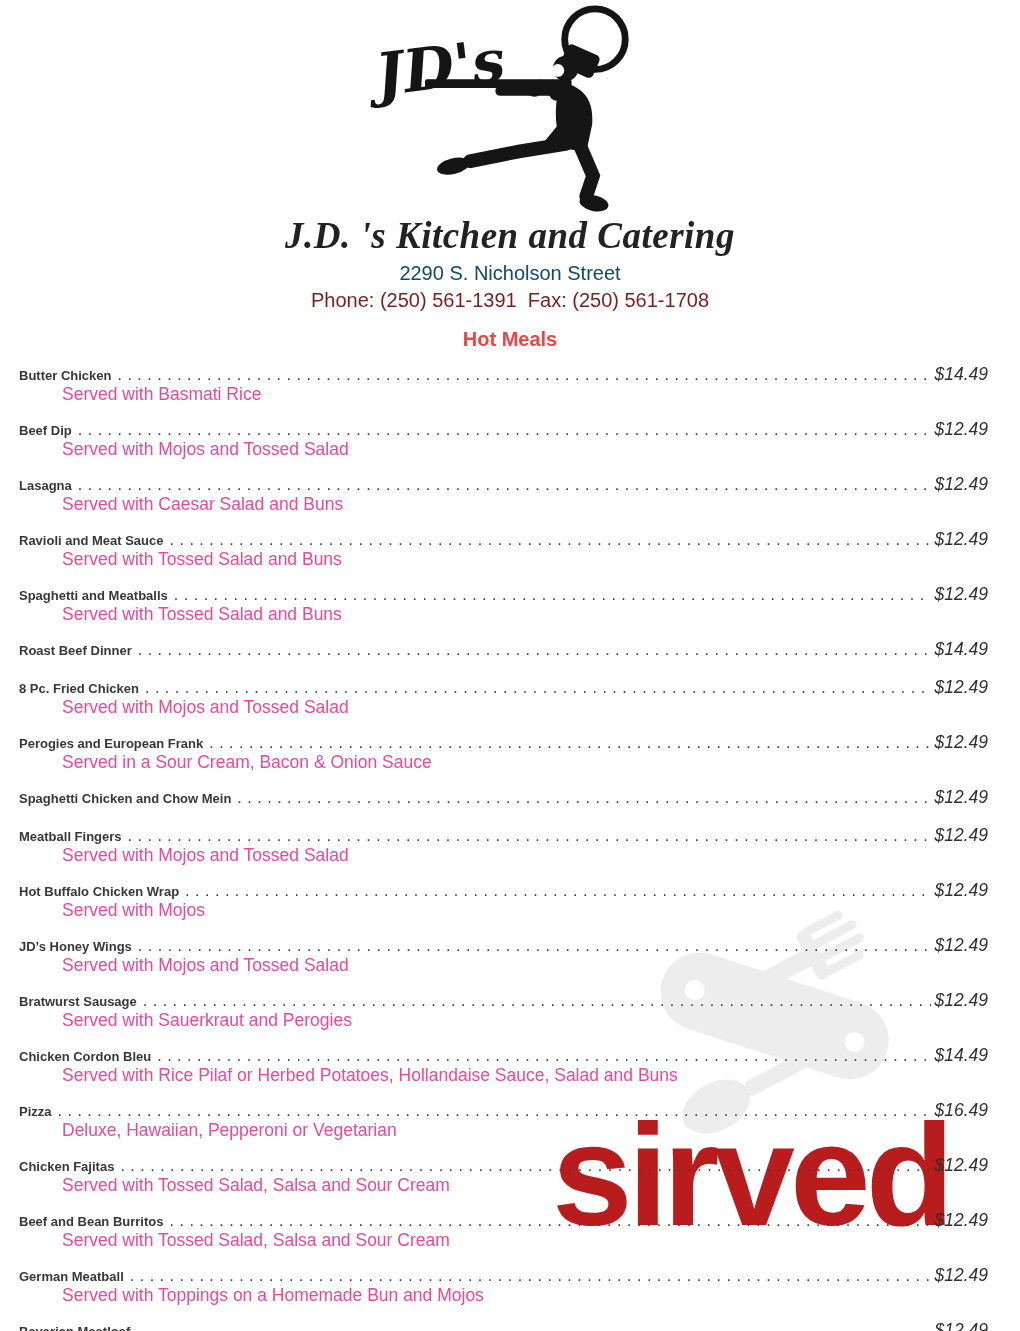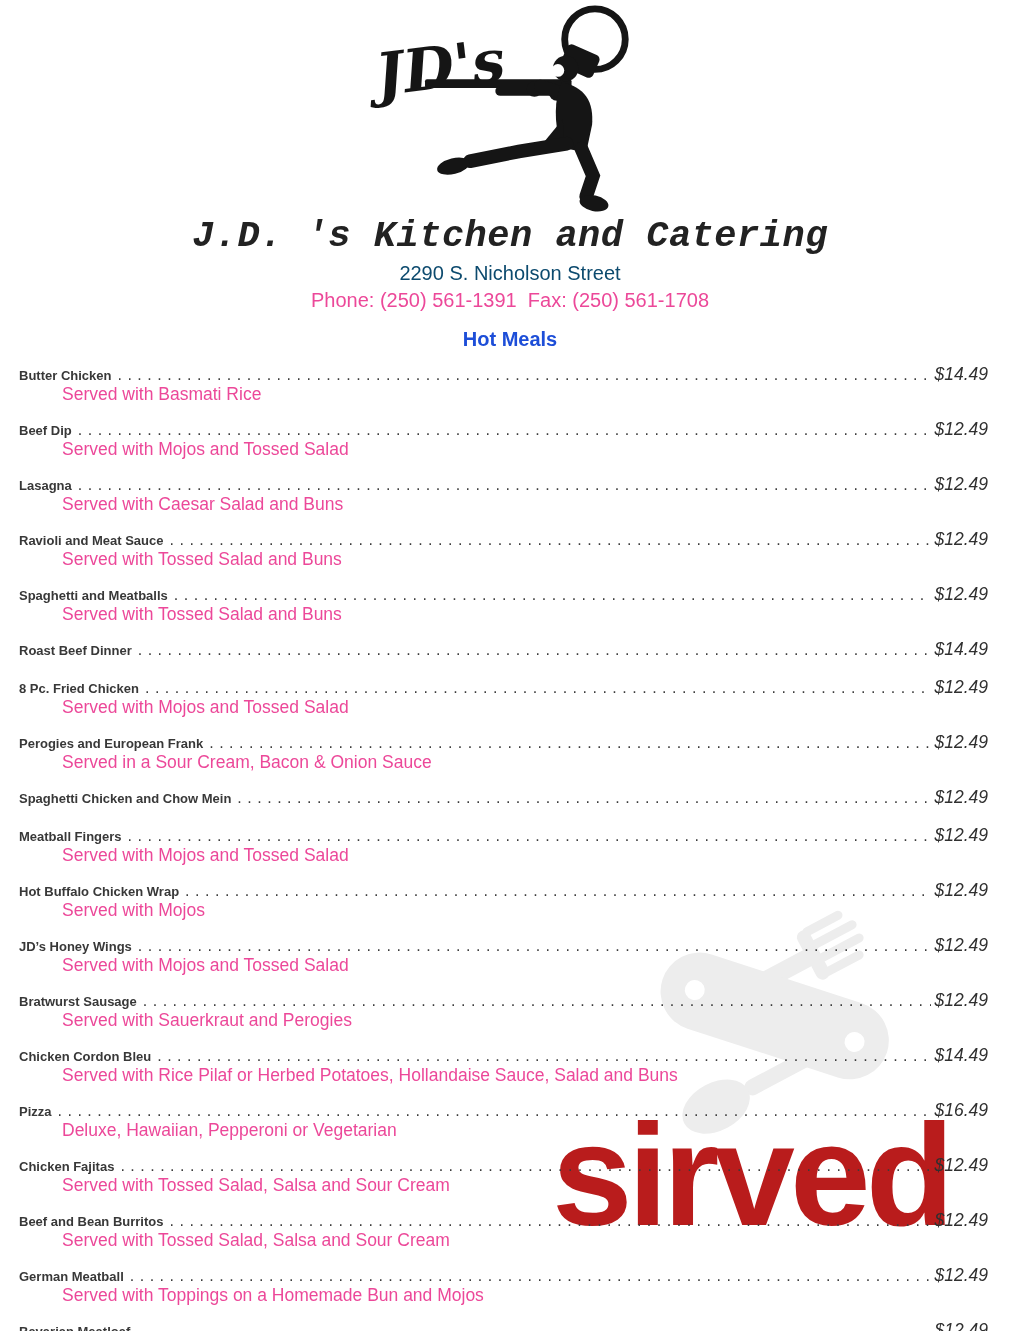--- a/index.html
+++ b/index.html
@@ -17,30 +17,30 @@
   .wm-text{
     position:absolute;left:552px;top:1100px;
     font-size:145px;font-weight:bold;letter-spacing:-5px;
     color:#b91c1c;line-height:150px;text-align:right;
   }
   
   .content{position:relative;z-index:1;}
   .header{text-align:center;padding-top:4px;}
   .logo-svg{display:block;margin:0 auto;}
   .brand-title{
-    font-family:Liberation Mono, monospace;
+    font-family:Liberation Serif, serif;
     font-style:italic;font-weight:bold;
     font-size:37px;line-height:44px;
     color:#222222;letter-spacing:0.5px;
   }
   .brand-address{font-size:20px;line-height:27px;margin-top:2px;color:#0c4a6e;}
-  .brand-phone{font-size:20px;line-height:27px;color:#ec4899;white-space:pre-wrap;}
+  .brand-phone{font-size:20px;line-height:27px;color:#7f1d1d;white-space:pre-wrap;}
   .section-title{
     margin:12px 0 0 0;text-align:center;
-    font-size:20px;line-height:26px;font-weight:bold;color:#1d4ed8;
+    font-size:20px;line-height:26px;font-weight:bold;color:#ef4444;
   }
   
   .menu-list{margin-top:12px;padding:0 32px 0 19px;}
   .menu-item{margin-bottom:16px;}
   .line{display:flex;align-items:baseline;line-height:20px;}
   .item-name{font-size:13px;font-weight:bold;white-space:nowrap;color:#383838;}
   .leader{
     flex:1 1 auto;overflow:hidden;white-space:nowrap;
     margin:0 3px 0 6px;color:#3b3b3b;
   }

